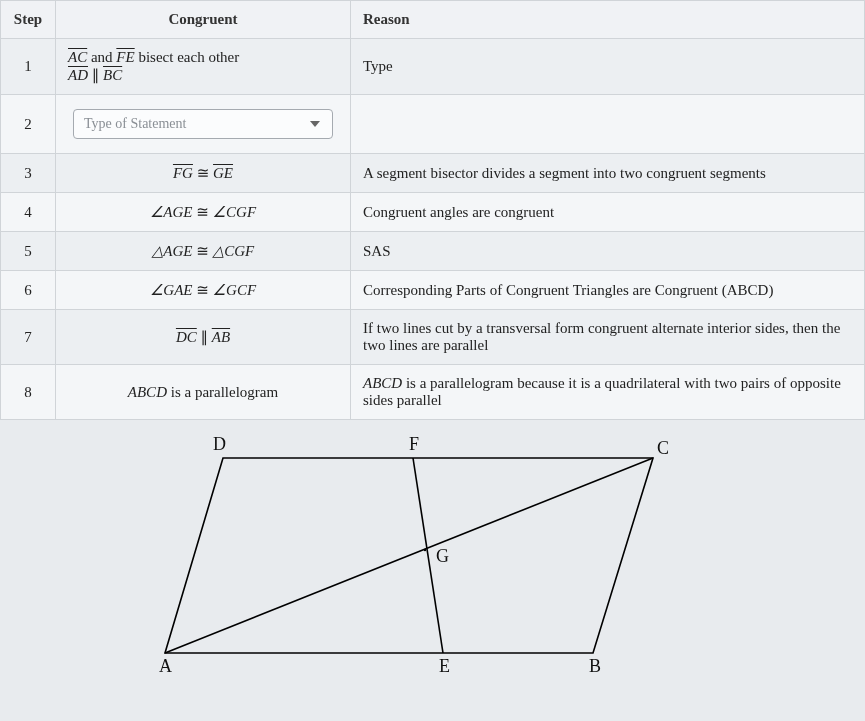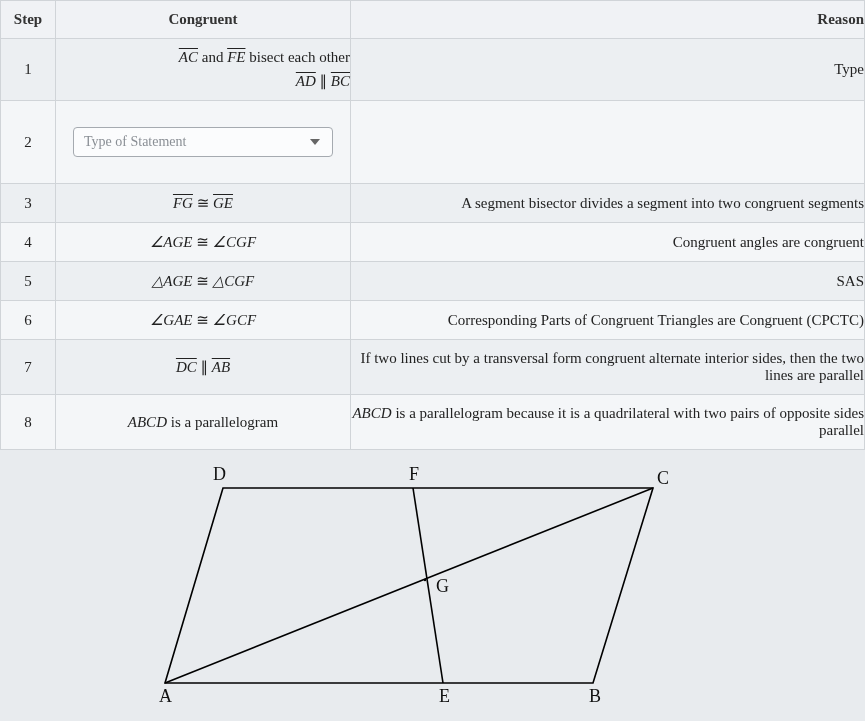--- a/index.html
+++ b/index.html
@@ -16,41 +16,41 @@
   .table {
     display: table;
     width: 100%;
     border-collapse: collapse;
   }
   .row { display: table-row; }
   .row:nth-child(even) { background: #eceff2; }
   .row:nth-child(odd)  { background: #f4f6f8; }
   .cell {
     display: table-cell;
-    padding: 10px 0;
+    padding: 10px 12px;
     border: 1px solid #d0d4d8;
     vertical-align: middle;
   }
   .head .cell {
     background: #f0f2f5;
     font-weight: bold;
     color: #333;
   }
   .col-step   { width: 55px; text-align: center; }
   .col-stmt   { width: 295px; text-align: center; }
-  .col-reason { text-align: right; }
+  .col-reason { text-align: left; }
 
-  .multi { display:flex; flex-direction:column; align-items:flex-end; gap:6px; }
+  .multi { display:flex; flex-direction:column; align-items:flex-start; }
   .ovl { text-decoration: overline; }
 
   .dropdown {
     display:flex; align-items:center; justify-content:space-between;
     border:1px solid #a5aab0; border-radius:4px;
     background:#fbfcfd; color:#8a8f95;
-    padding:6px 10px; width: 260px; margin: 16px auto;
+    padding:6px 10px; width: 260px; margin: 4px auto;
     text-align:left; font-size:14px;
   }
   .dropdown .caret {
     display:inline-flex; align-items:center; justify-content:center;
     width:14px; height:14px;
   }
 
   .figure-wrap {
     width:100%; display:flex; justify-content:center;
     padding: 8px 0 4px 0; background:#e8ebee;
@@ -121,21 +121,21 @@
       <i><span>△AGE</span></i><span> ≅ </span><i><span>△CGF</span></i>
     </div>
     <div class="cell col-reason">SAS</div>
   </div>
 
   <div class="row">
     <div class="cell col-step">6</div>
     <div class="cell col-stmt">
       <i><span>∠GAE</span></i><span> ≅ </span><i><span>∠GCF</span></i>
     </div>
-    <div class="cell col-reason">Corresponding Parts of Congruent Triangles are Congruent (CPCTC)</div>
+    <div class="cell col-reason">Corresponding Parts of Congruent Triangles are Congruent (ABCD)</div>
   </div>
 
   <div class="row">
     <div class="cell col-step">7</div>
     <div class="cell col-stmt">
       <i><span class="ovl">DC</span></i><span> ∥ </span><i><span class="ovl">AB</span></i>
     </div>
     <div class="cell col-reason">If two lines cut by a transversal form congruent alternate interior sides, then the two lines are parallel</div>
   </div>
 

